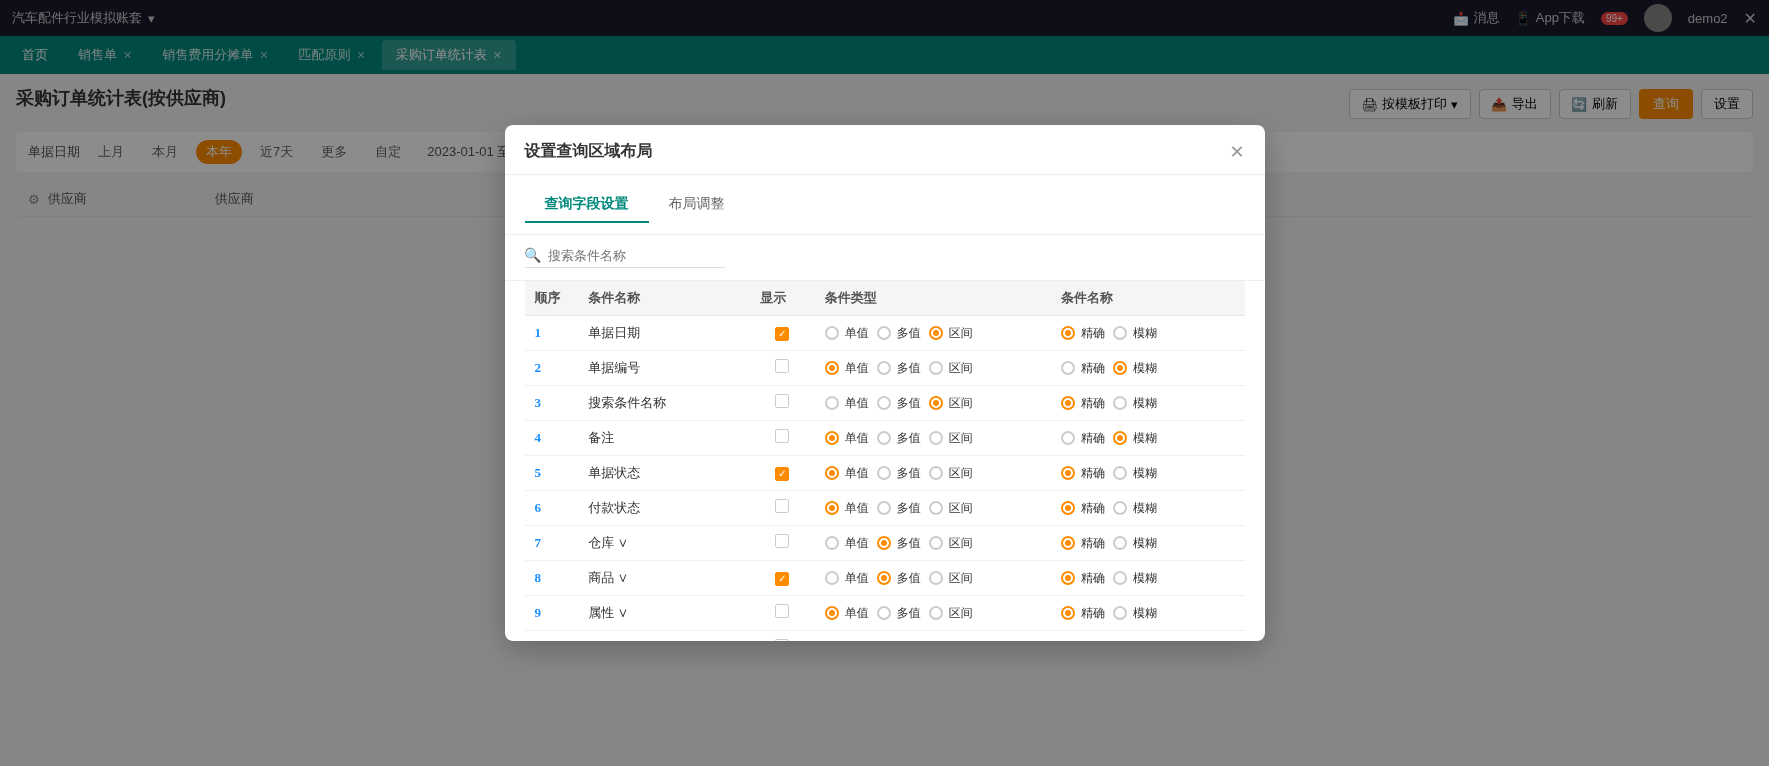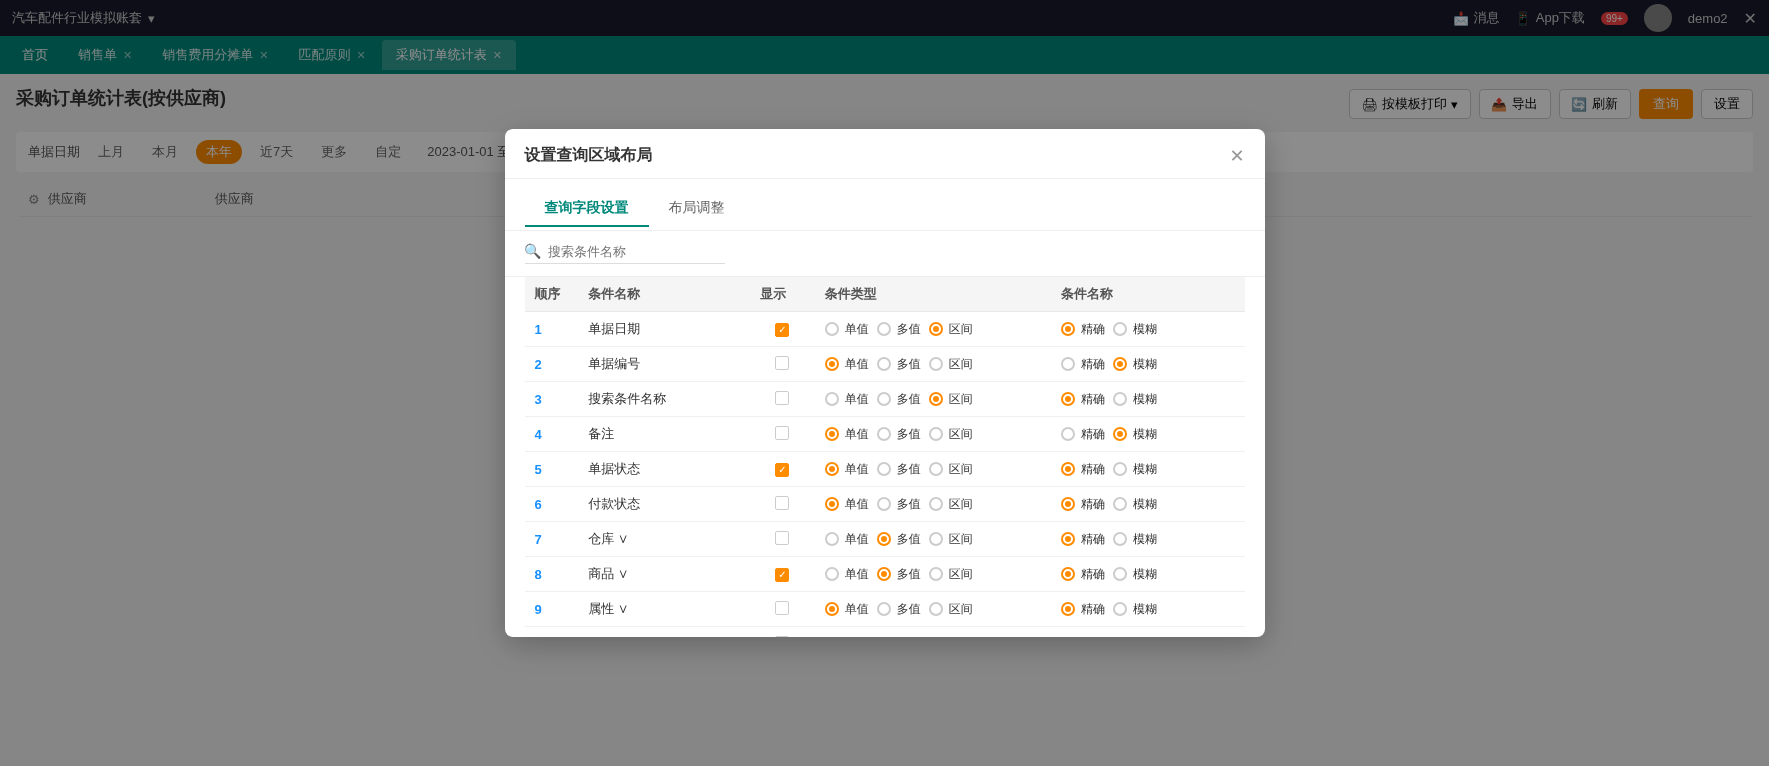--- a/index.html
+++ b/index.html
@@ -123,21 +123,21 @@
       padding: 16px 20px 12px;
       border-bottom: 1px solid #eee;
       display: flex;
       align-items: center;
       justify-content: space-between;
     }
     .modal-title { font-size: 16px; font-weight: bold; color: #333; }
     .modal-close { cursor: pointer; color: #999; font-size: 18px; line-height: 1; }
     .modal-tabs {
       display: flex;
-      padding: 12px 20px 4px;
+      padding: 12px 20px 12px;
       gap: 0;
       border-bottom: 1px solid #eee;
     }
     .modal-tab {
       padding: 8px 20px;
       cursor: pointer;
       font-size: 14px;
       color: #666;
       border-bottom: 2px solid transparent;
       margin-bottom: -1px;
@@ -163,21 +163,21 @@
       border: none;
       outline: none;
       font-size: 13px;
       color: #999;
       width: 160px;
     }
     .search-icon { color: #aaa; font-size: 14px; }
 
     
     .modal-body { overflow-y: auto; flex: 1; padding: 0 20px; max-height: 360px; }
-    .modal-table { width: 100%; border-collapse: collapse; }
+    .modal-table { width: 100%; border-collapse: collapse; font-family: Liberation Serif, serif; }
     .modal-table th {
       background: #f5f5f5;
       padding: 8px 10px;
       text-align: left;
       font-size: 13px;
       color: #555;
       border-bottom: 1px solid #e8e8e8;
       position: sticky;
       top: 0;
     }

